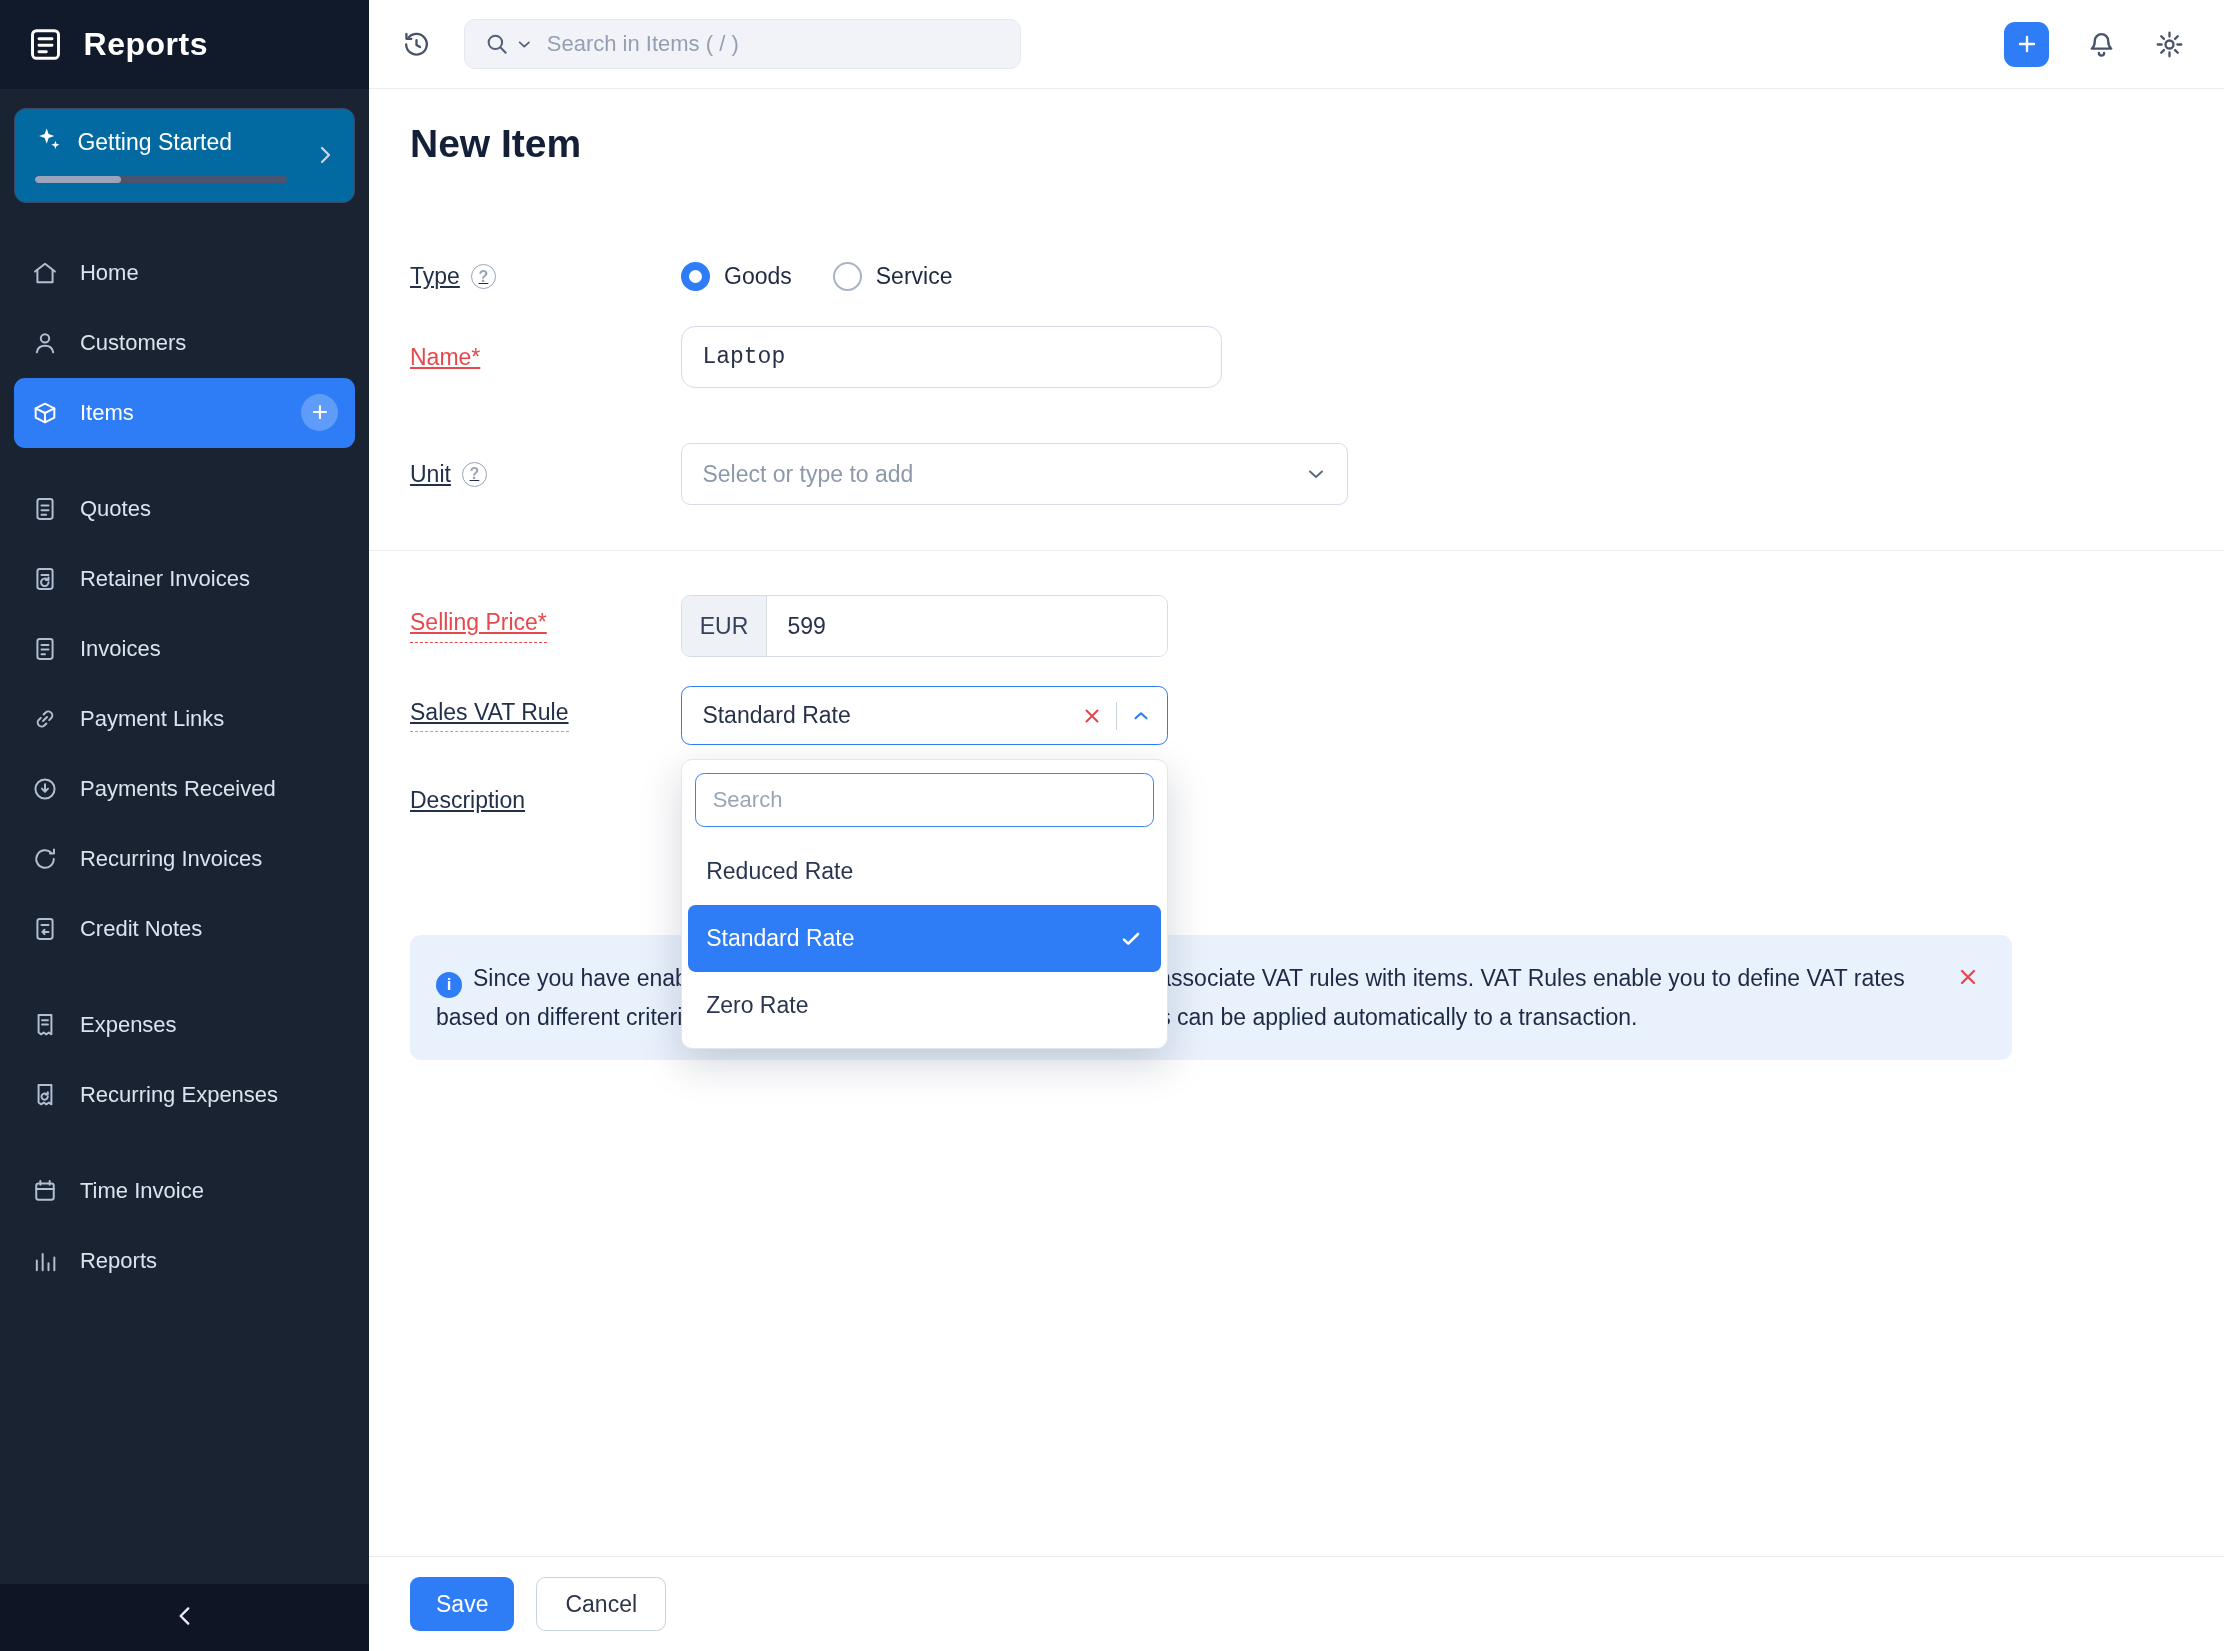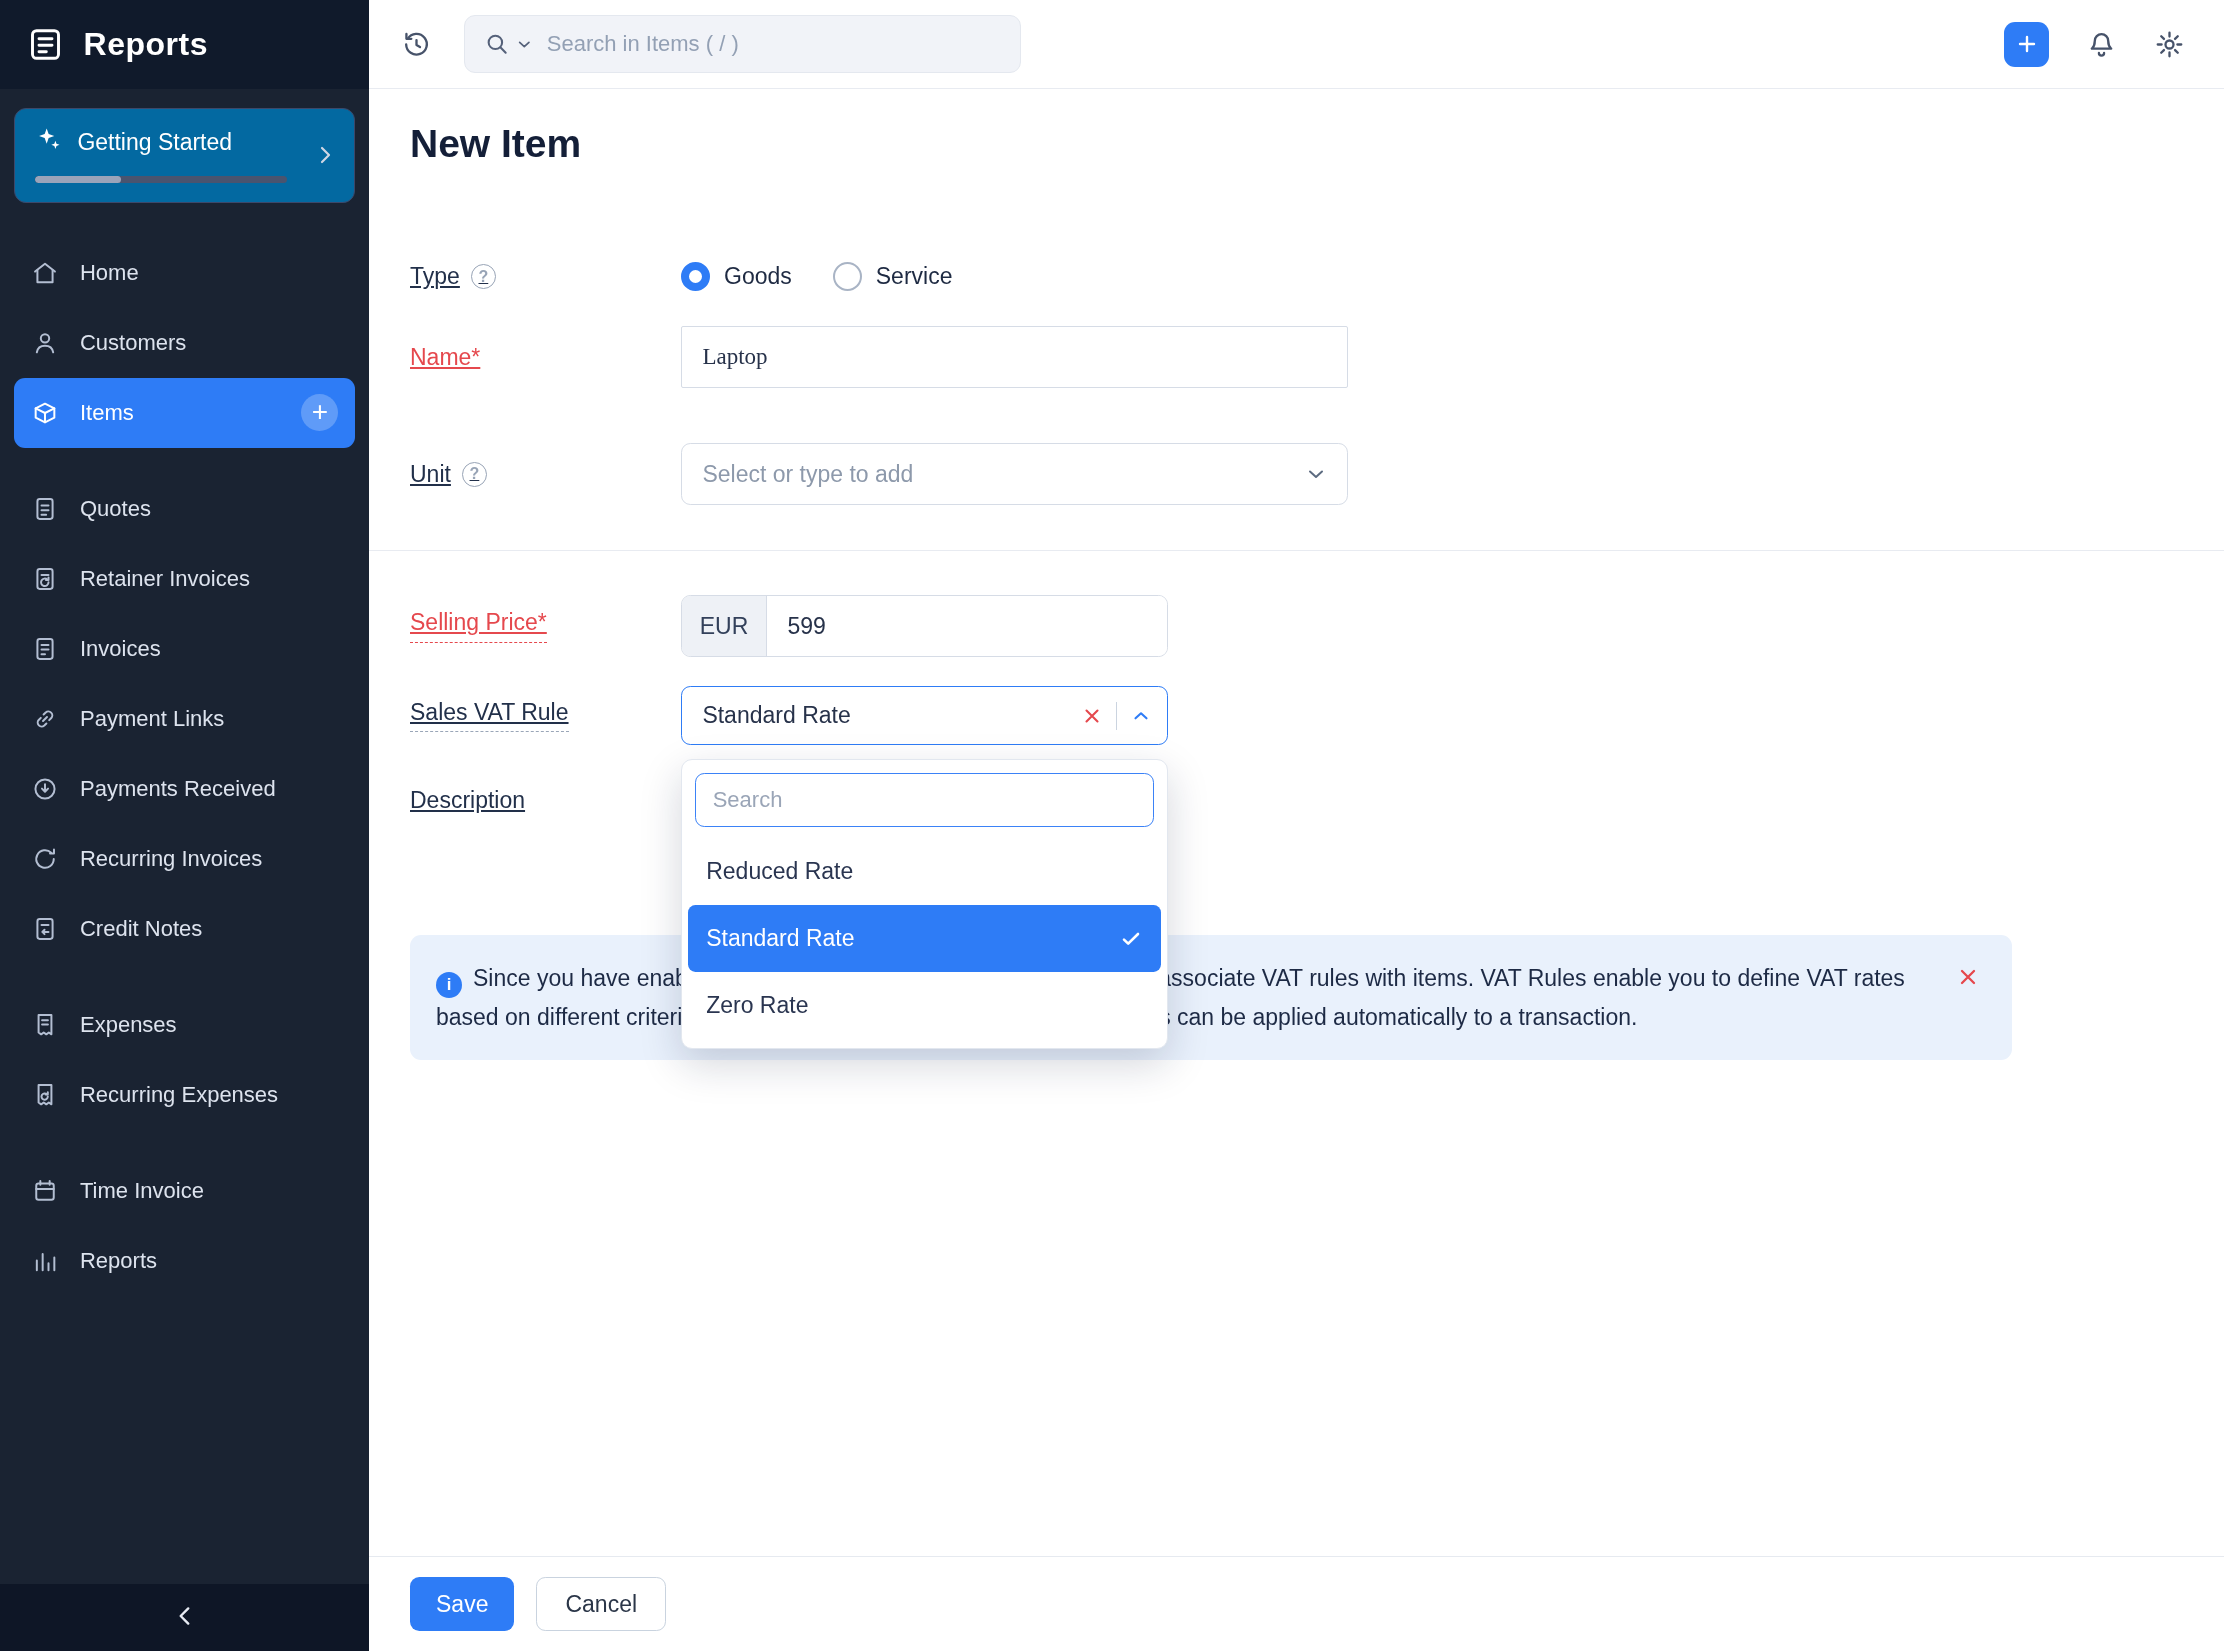--- a/index.html
+++ b/index.html
@@ -33,21 +33,21 @@
 
   .collapse-bar { height:67px; flex:0 0 67px; background:#0e1626; display:flex; align-items:center; justify-content:center; cursor:pointer; color:#e7ebf3; }
   .collapse-bar svg { width:26px; height:26px; }
 
   
   .main { flex:1 1 auto; display:flex; flex-direction:column; min-width:0; }
 
   .topbar { height:89px; flex:0 0 89px; border-bottom:0.9px solid #e8ebf1; display:flex; align-items:center; padding:0 39px 0 32px; background:#fff; }
   .icon-btn { display:inline-flex; align-items:center; justify-content:center; cursor:pointer; color:#47536a; background:none; border:none; }
   .icon-btn svg { width:31px; height:31px; }
-  .search-box { margin-left:32px; width:557px; height:58px; background:#f1f3f8; border:0.9px solid #e4e8ef; border-radius:11px; display:flex; align-items:center; padding:0 18.6px; gap:5.6px; }
+  .search-box { margin-left:32px; width:557px; height:50px; background:#f1f3f8; border:0.9px solid #e4e8ef; border-radius:11px; display:flex; align-items:center; padding:0 18.6px; gap:5.6px; }
   .search-box .s-icon { color:#55617a; display:inline-flex; cursor:pointer; }
   .search-box .s-icon svg { width:26px; height:26px; }
   .search-box .s-chev { color:#55617a; display:inline-flex; cursor:pointer; }
   .search-box .s-chev svg { width:18.6px; height:18.6px; }
   .search-input { flex:1; border:none; outline:none; background:transparent; font-family:inherit; font-size:22px; color:#3a4557; margin-left:7.4px; }
   .search-input::placeholder { color:#93a0b4; }
   .topbar-right { margin-left:auto; display:flex; align-items:center; gap:37px; }
   .add-btn { width:45px; height:45px; border-radius:11px; background:#2e7cf6; color:#fff; display:flex; align-items:center; justify-content:center; border:none; cursor:pointer; }
   .add-btn svg { width:24px; height:24px; }
 
@@ -61,21 +61,21 @@
   .u-dash-red { border-bottom:1.9px dashed #e5484d; padding-bottom:5.6px; }
   .u-dash-gray { border-bottom:1.9px dashed #9aa6b8; padding-bottom:5.6px; }
   .help { width:25px; height:25px; border-radius:50%; border:1.9px solid #98a4b6; color:#98a4b6; font-size:16px; font-weight:700; display:inline-flex; align-items:center; justify-content:center; margin-left:11px; flex:0 0 25px; cursor:pointer; }
 
   .radio-group { display:flex; align-items:center; }
   .radio-opt { display:flex; align-items:center; gap:14px; margin-right:41px; cursor:pointer; }
   .radio { width:29px; height:29px; border-radius:50%; border:2.3px solid #a9b4c5; background:#fff; }
   .radio.selected { border:8.8px solid #2e7cf6; }
   .radio-label { font-size:23px; font-weight:500; color:#1e2a42; }
 
-  .text-input { width:667px; height:62px; border:0.9px solid #d6dce6; border-radius:2px; padding:0 20.4px; font-family:Liberation Serif, serif; font-size:23px; color:#27324a; outline:none; }
+  .text-input { width:541px; height:62px; border:0.9px solid #d6dce6; border-radius:14px; padding:0 20.4px; font-family:Liberation Mono, monospace; font-size:23px; color:#27324a; outline:none; }
   .select-field { width:667px; height:62px; border:0.9px solid #d6dce6; border-radius:9.3px; display:flex; align-items:center; padding:0 20.4px; cursor:pointer; position:relative; }
   .select-placeholder { font-size:23px; color:#8d99ab; }
   .select-chevron { position:absolute; right:18.6px; color:#5c6b80; display:inline-flex; }
   .select-chevron svg { width:24px; height:24px; }
 
   .hr-divider { position:absolute; left:0; right:0; top:461px; height:0.9px; background:#e8ebf1; }
 
   .price-group { width:487px; height:62px; border:0.9px solid #d6dce6; border-radius:9.3px; display:flex; overflow:hidden; background:#fff; }
   .price-cur { width:85px; flex:0 0 85px; background:#eef1f6; border-right:0.9px solid #d6dce6; display:flex; align-items:center; justify-content:center; font-size:23px; color:#32405a; }
   .price-input { flex:1; border:none; outline:none; padding:0 20.4px; font-family:inherit; font-size:23px; color:#27324a; }

